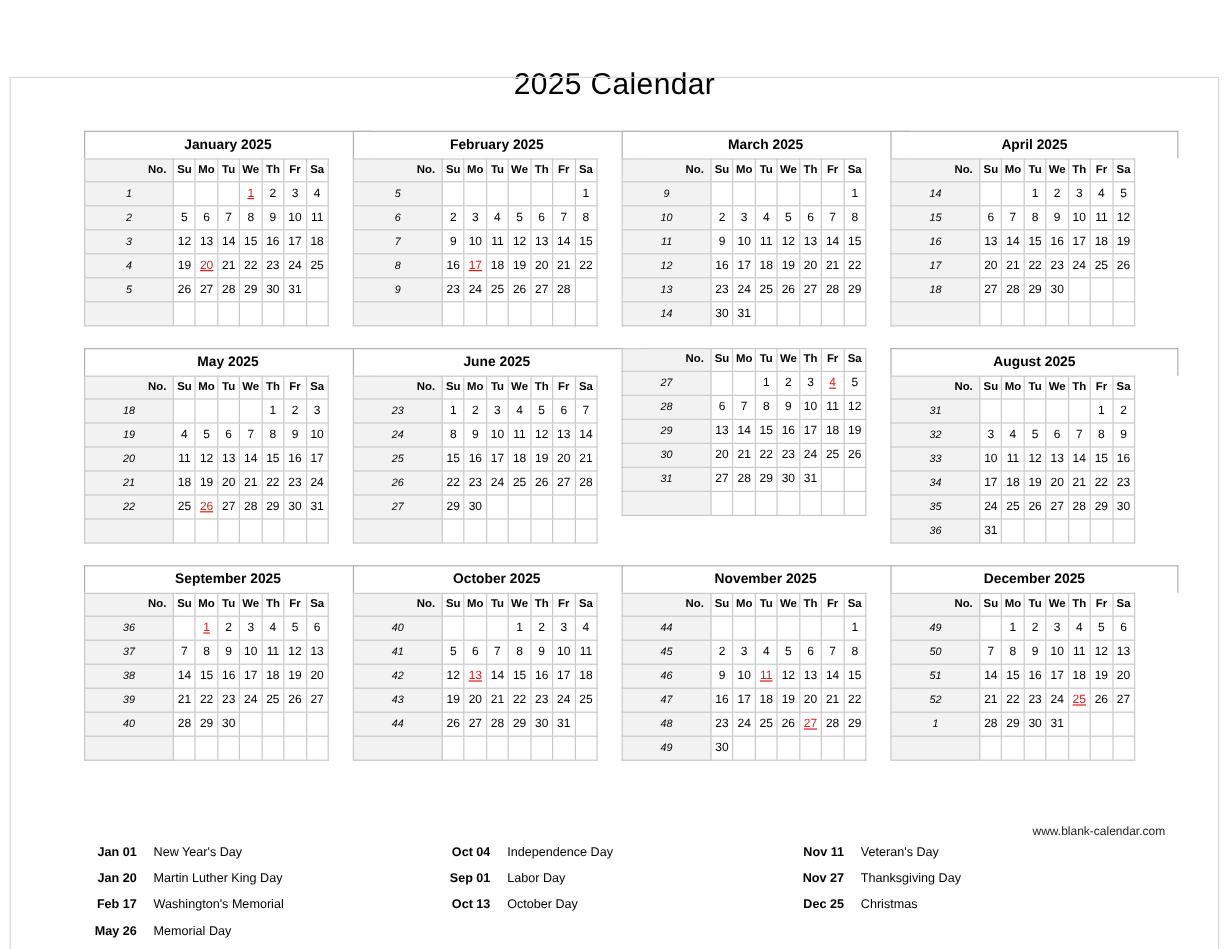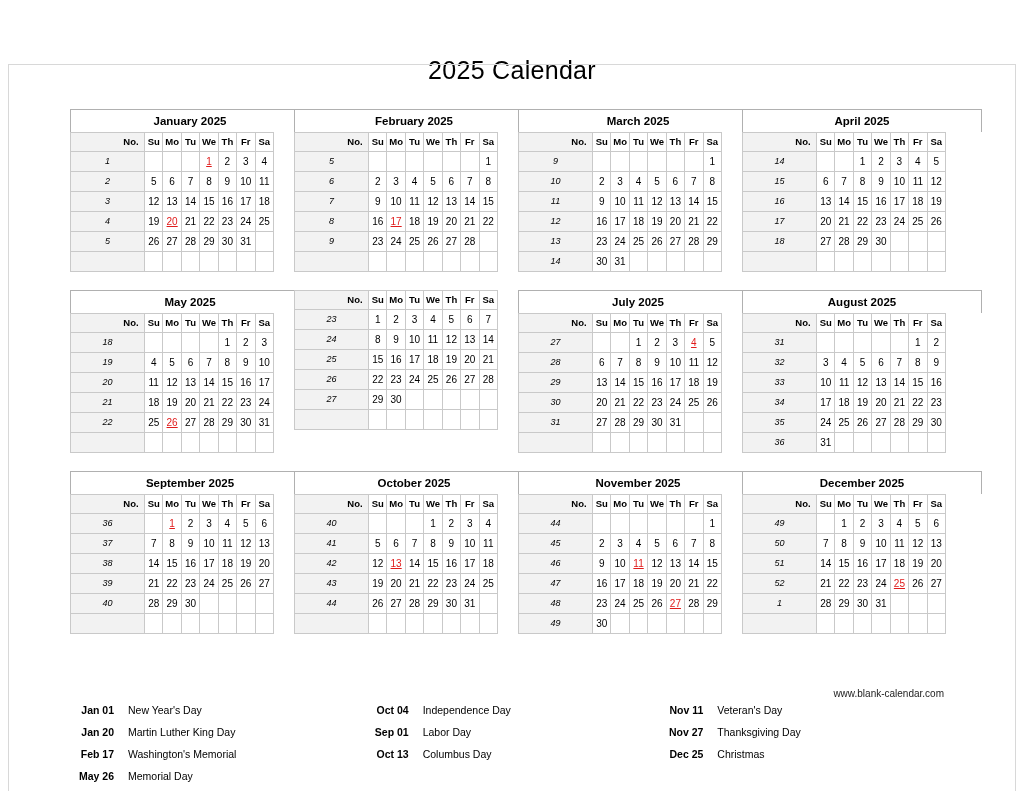--- a/index.html
+++ b/index.html
@@ -90,21 +90,21 @@
     font-size: 9.5px;
     padding-left: 47px;
   }
   td.holiday {
     color: #e01b1b;
     text-decoration: underline;
   }
   td.empty { }
   .credit {
     position: absolute;
-    right: 80px;
+    right: 53px;
     top: 632px;
     font-size: 10px;
     color: #222;
     margin-left: 31px;
   }
   .legend {
     margin: 0 auto;
     width: 884px;
     position: absolute;
     left: 70px;
@@ -532,20 +532,21 @@
               <td class="empty"></td>
               <td class="empty"></td>
               <td class="empty"></td>
               <td class="empty"></td>
               <td class="empty"></td>
             </tr>
           </tbody>
         </table>
       </div>
       <div class="month">
+        <div class="month-head">June 2025</div>
         <table class="cal">
           <thead>
             <tr>
               <th class="wk">No.</th>
               <th>Su</th>
               <th>Mo</th>
               <th>Tu</th>
               <th>We</th>
               <th>Th</th>
               <th>Fr</th>
@@ -610,21 +611,20 @@
               <td class="empty"></td>
               <td class="empty"></td>
               <td class="empty"></td>
               <td class="empty"></td>
               <td class="empty"></td>
             </tr>
           </tbody>
         </table>
       </div>
       <div class="month">
-        <div class="month-head">July 2025</div>
         <table class="cal">
           <thead>
             <tr>
               <th class="wk">No.</th>
               <th>Su</th>
               <th>Mo</th>
               <th>Tu</th>
               <th>We</th>
               <th>Th</th>
               <th>Fr</th>
@@ -1117,21 +1117,21 @@
         <div class="legend-item">
           <span class="legend-date">Oct 04</span>
           <span class="legend-name">Independence Day</span>
         </div>
         <div class="legend-item">
           <span class="legend-date">Sep 01</span>
           <span class="legend-name">Labor Day</span>
         </div>
         <div class="legend-item">
           <span class="legend-date">Oct 13</span>
-          <span class="legend-name">Columbus Day</span>
+          <span class="legend-name">October Day</span>
         </div>
       </div>
       <div class="legend-col">
         <div class="legend-item">
           <span class="legend-date">Nov 11</span>
           <span class="legend-name">Veteran's Day</span>
         </div>
         <div class="legend-item">
           <span class="legend-date">Nov 27</span>
           <span class="legend-name">Thanksgiving Day</span>

